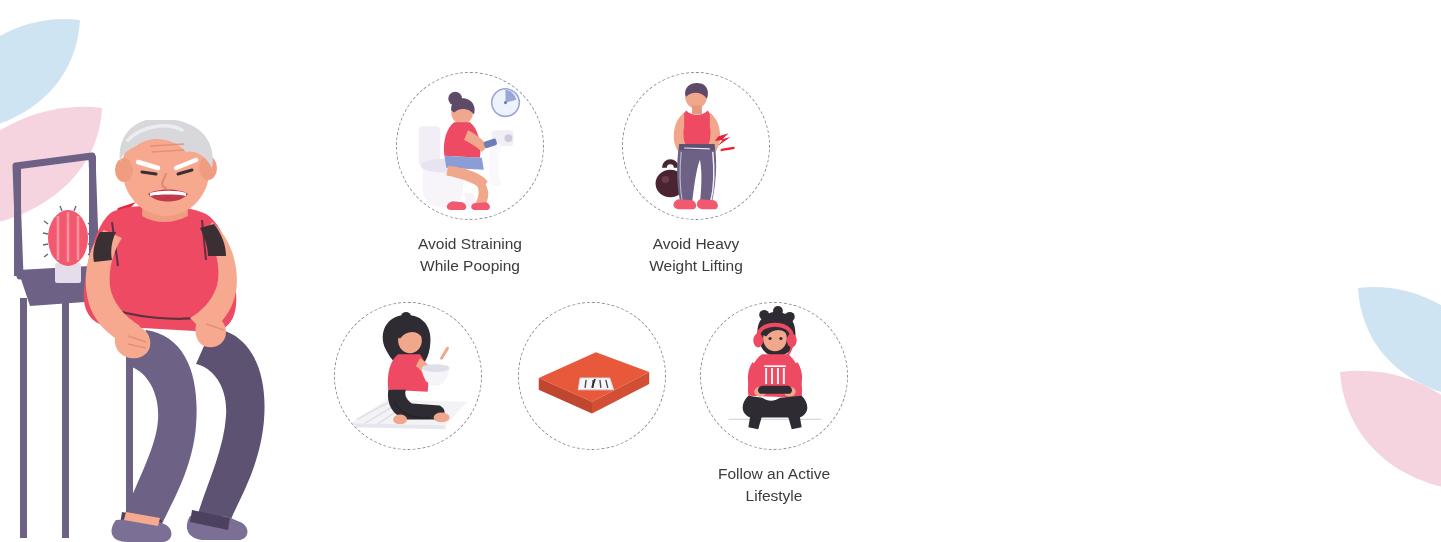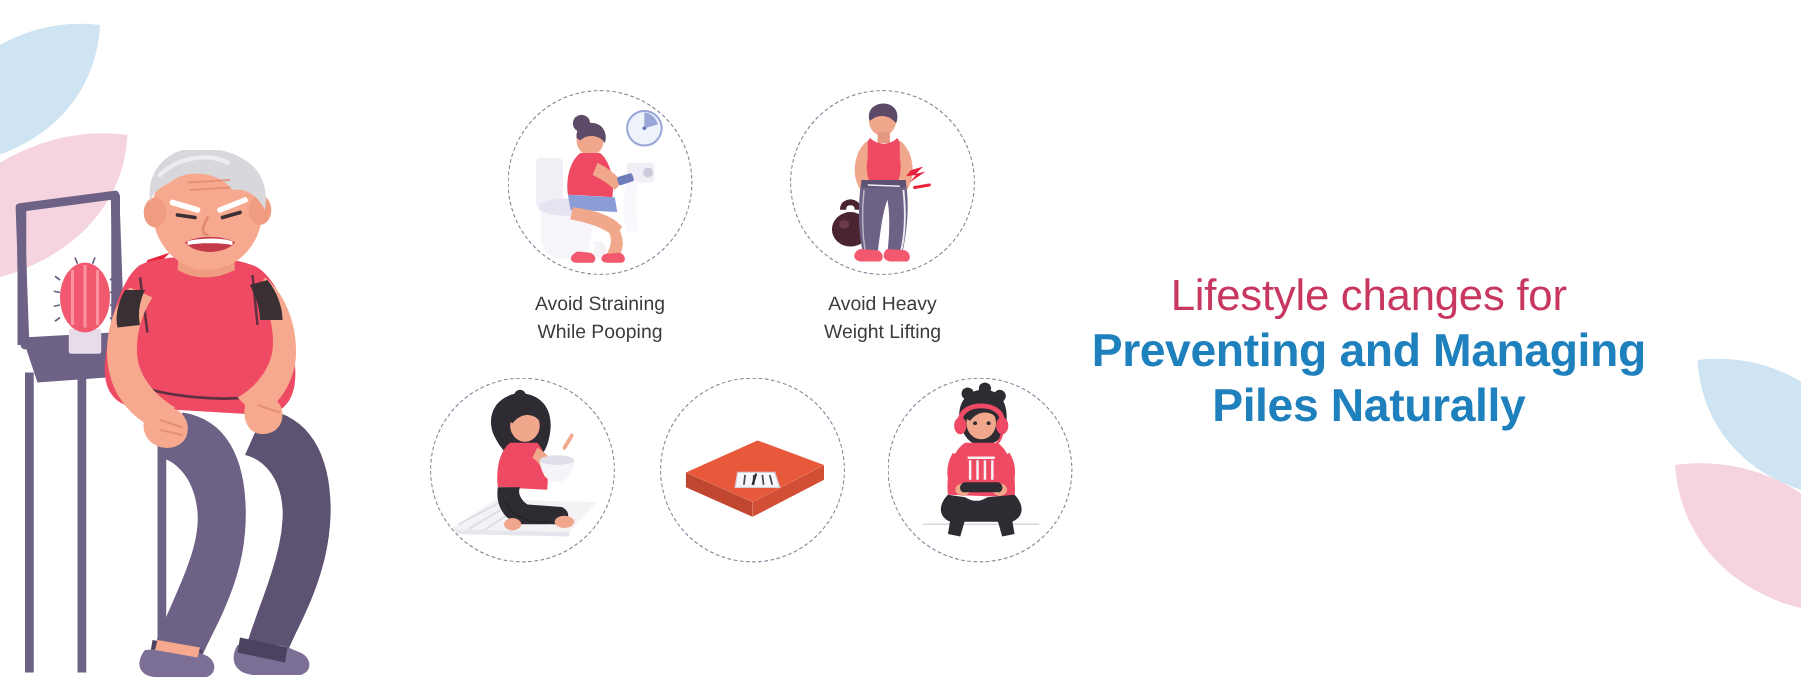--- a/index.html
+++ b/index.html
@@ -27,21 +27,21 @@
     position: absolute;
     left: 0;
     top: 120px;
     width: 320px;
     height: 422px;
   }
 
   
   #icon-grid {
     position: absolute;
-    left: 320px;
+    left: 310px;
     top: 60px;
     width: 550px;
     height: 460px;
   }
   .icon-cell {
     position: absolute;
     width: 176px;
     text-align: center;
   }
   .icon-circle {
@@ -398,23 +398,20 @@
 
             <path d="M62 84 L88 84 C 92 84, 94 90, 90 92 L60 92 C 56 90, 58 84, 62 84 Z" fill="#2e2b33"></path>
 
             <path d="M48 94 C 40 102, 40 112, 50 116 L100 116 C 110 112, 110 102, 102 94 L80 96 C 74 100, 68 100, 62 96 Z" fill="#2e2b33"></path>
 
             <path d="M50 114 L62 114 L58 128 L48 126 Z" fill="#2e2b33"></path>
             <path d="M88 114 L100 114 L102 126 L92 128 Z" fill="#2e2b33"></path>
           </g>
         </svg>
       </div>
+      <div class="icon-label">Follow an Active
+Lifestyle</div>
     </div>
 
   </div>
 
-  <div id="title-block">
-    <div class="title-line-1">Lifestyle changes for</div>
-    <div class="title-line-2">Preventing and Managing</div>
-    <div class="title-line-3">Piles Naturally</div>
-  </div>
 
 </div>
 
 </body></html>

